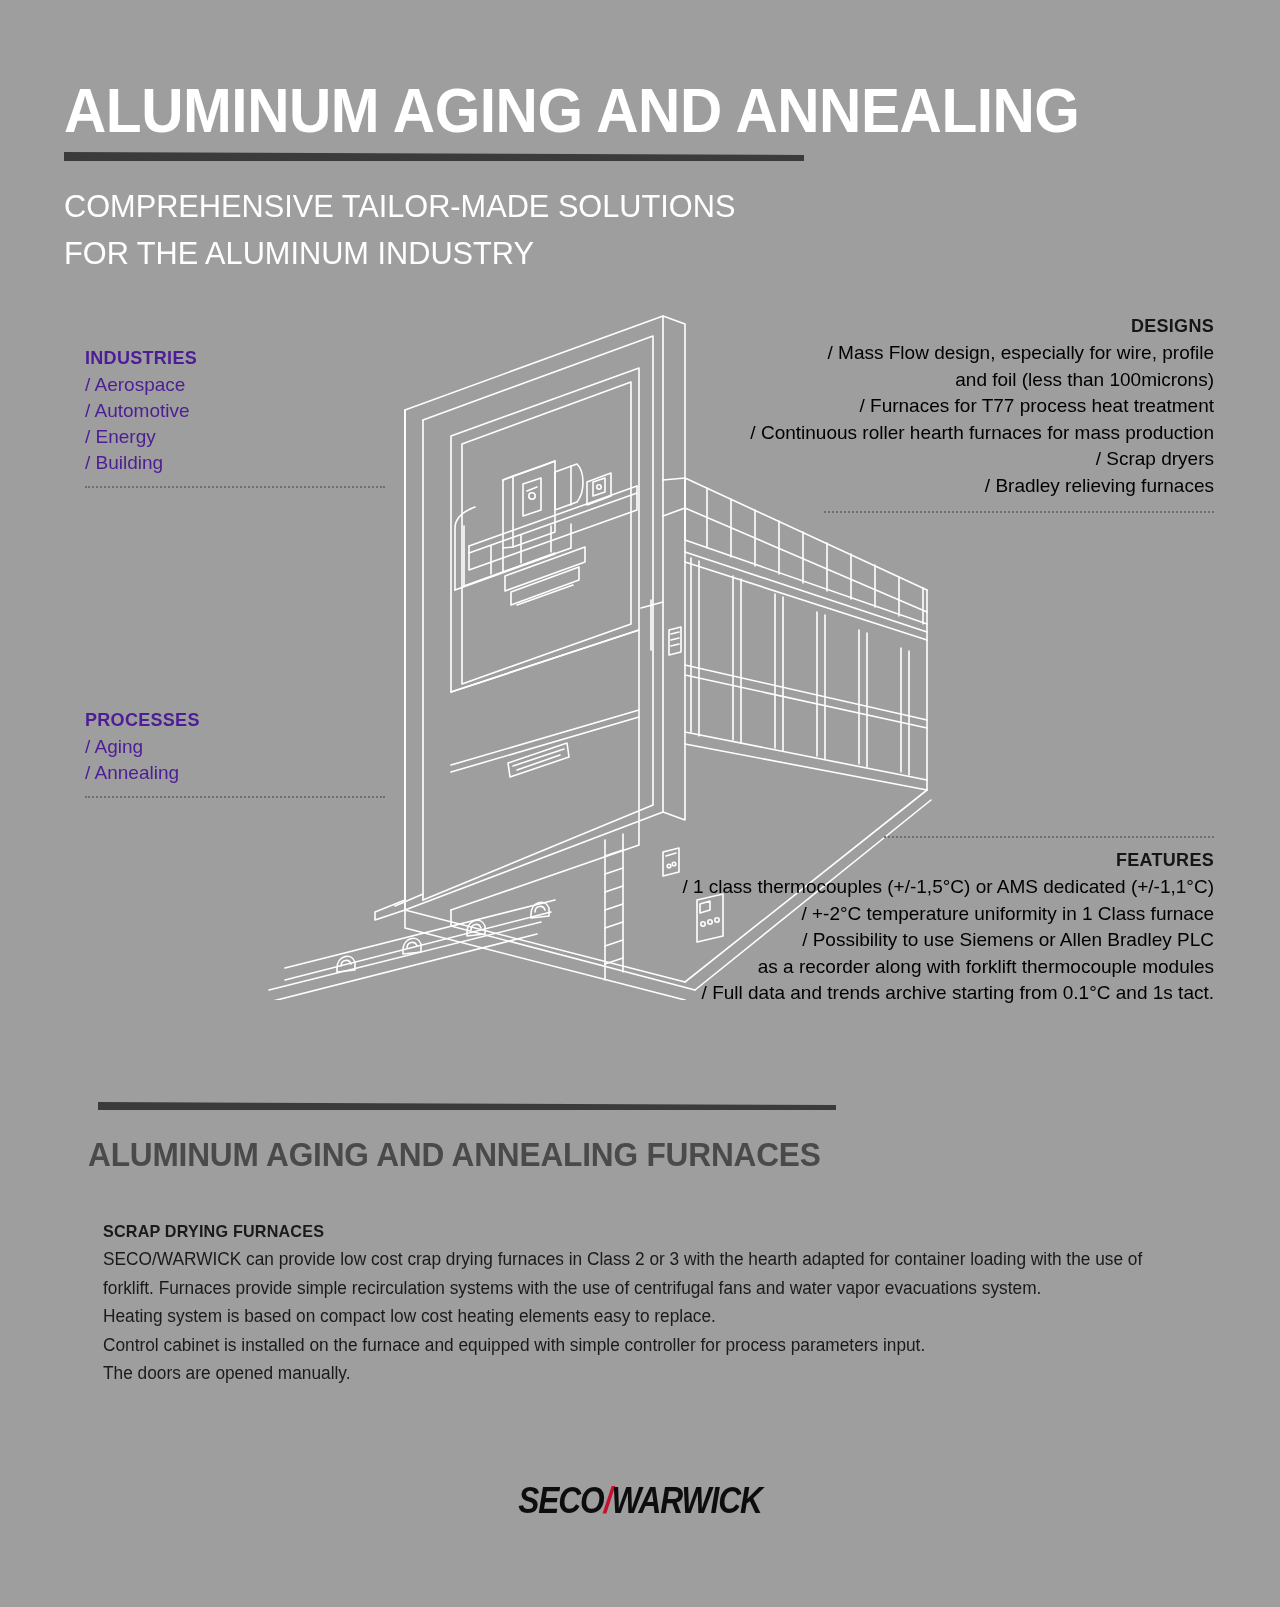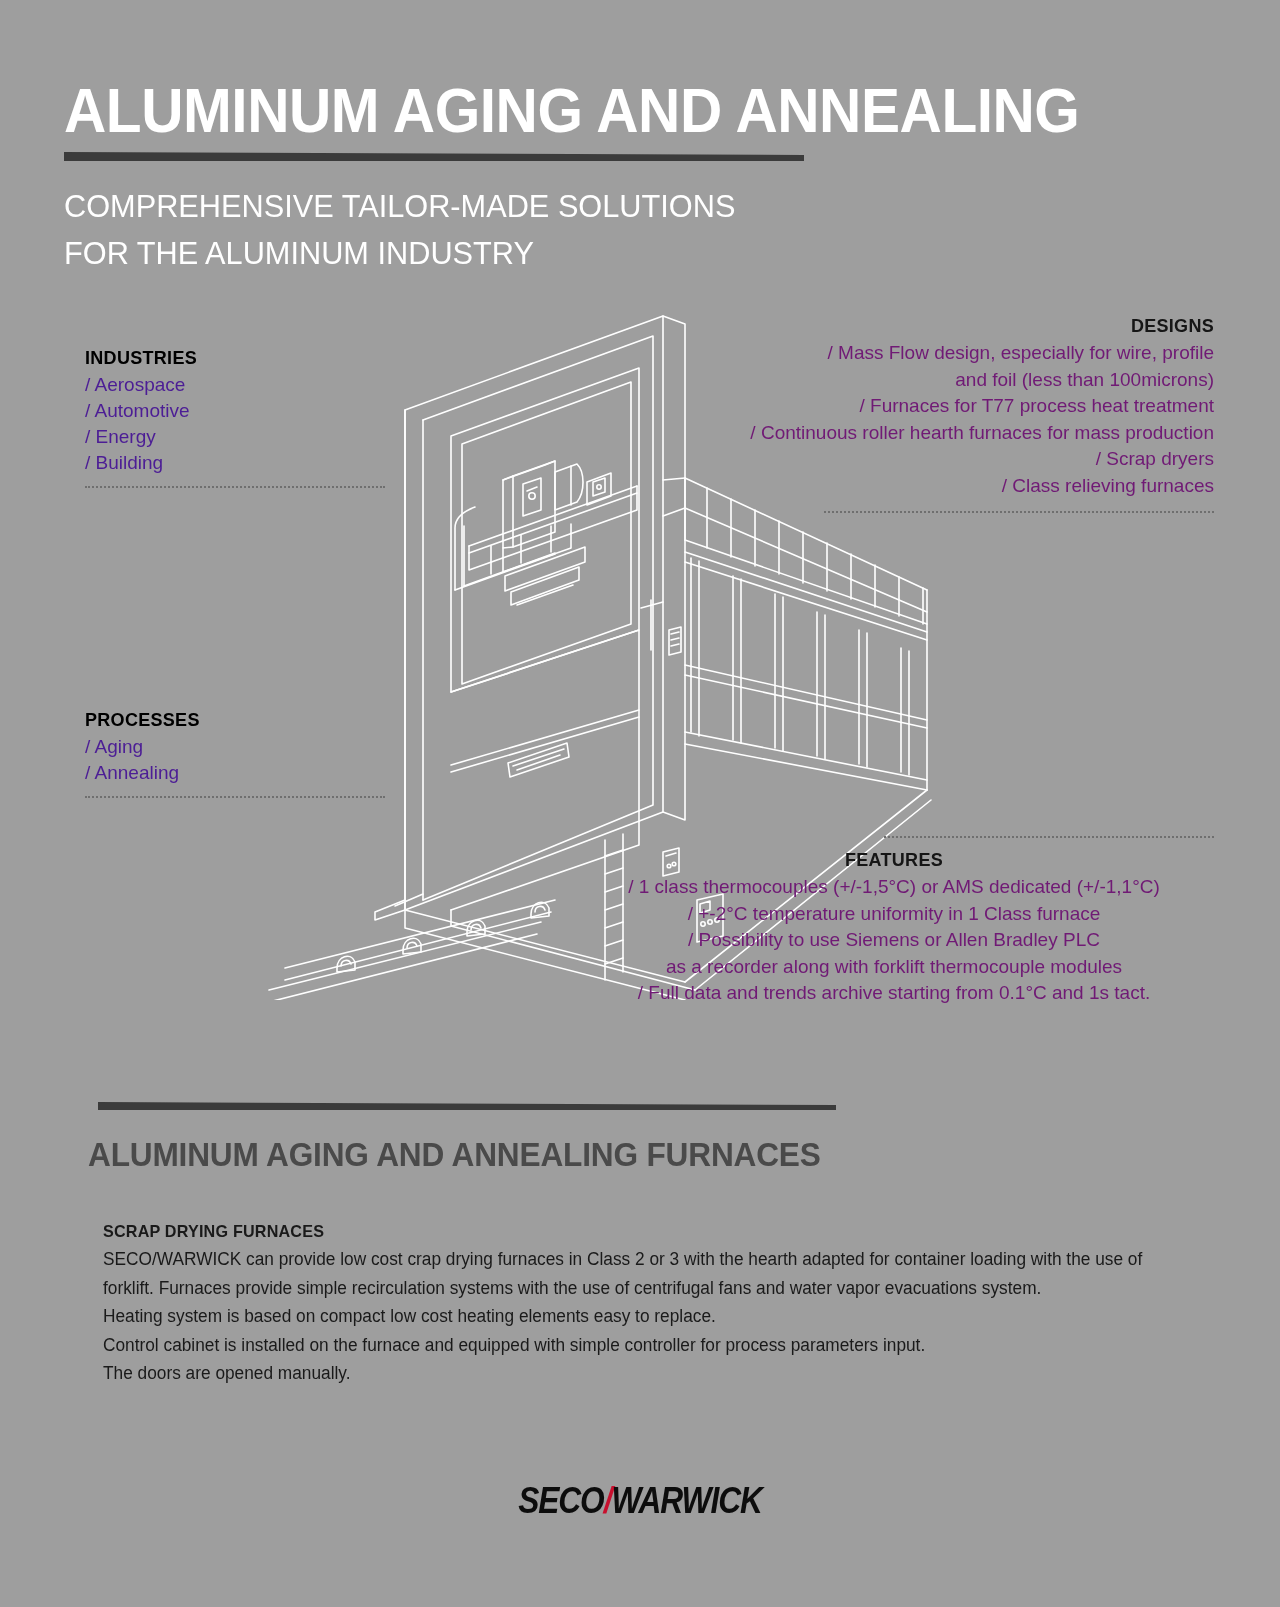--- a/index.html
+++ b/index.html
@@ -70,21 +70,21 @@
     position: absolute;
     left: 85px;
     width: 300px;
   }
   .blk-industries { top: 348px; }
   .blk-processes  { top: 682px; margin-top: 28px; }
 
   .blk-head {
     font-size: 18px;
     font-weight: bold;
-    color: #000000;
+    color: #4c1d95;
     letter-spacing: 0.3px;
     margin: 0 0 3px 0;
   }
   .blk-line {
     font-size: 19px;
     line-height: 26px;
     color: #4c1d95;
     white-space: nowrap;
   }
   .dotline {
@@ -93,33 +93,33 @@
     border-top: 2px dotted #6f6f6f;
   }
 
   
   .col-right {
     position: absolute;
     right: 66px;
     text-align: right;
   }
   .blk-designs  { top: 316px; width: 560px; }
-  .blk-features { top: 850px; width: 640px; text-align: center; }
+  .blk-features { top: 850px; width: 640px; }
 
   .blk-head-r {
     font-size: 18px;
     font-weight: bold;
     color: #161616;
     letter-spacing: 0.3px;
     margin: 0 0 3px 0;
   }
   .blk-line-r {
     font-size: 19px;
     line-height: 26.5px;
-    color: #701a75;
+    color: #000000;
     white-space: nowrap;
   }
   .dotline-r {
     margin-top: 12px;
     height: 0;
     border-top: 2px dotted #6f6f6f;
     width: 390px;
     margin-left: auto;
   }
   .dotline-feat {
@@ -336,21 +336,21 @@
   <div class="dotline"></div>
 </div>
 
 <div class="col-right blk-designs">
   <div class="blk-head-r">DESIGNS</div>
   <div class="blk-line-r">/ Mass Flow design, especially for wire, profile</div>
   <div class="blk-line-r">and foil (less than 100microns)</div>
   <div class="blk-line-r">/ Furnaces for T77 process heat treatment</div>
   <div class="blk-line-r">/ Continuous roller hearth furnaces for mass production</div>
   <div class="blk-line-r">/ Scrap dryers</div>
-  <div class="blk-line-r">/ Class relieving furnaces</div>
+  <div class="blk-line-r">/ Bradley relieving furnaces</div>
   <div class="dotline-r"></div>
 </div>
 
 <div class="dotline-feat"></div>
 
 <div class="col-right blk-features">
   <div class="blk-head-r">FEATURES</div>
   <div class="blk-line-r">/ 1 class thermocouples (+/-1,5°C) or AMS dedicated (+/-1,1°C)</div>
   <div class="blk-line-r">/ +-2°C temperature uniformity in 1 Class furnace</div>
   <div class="blk-line-r">/ Possibility to use Siemens or Allen Bradley PLC</div>

